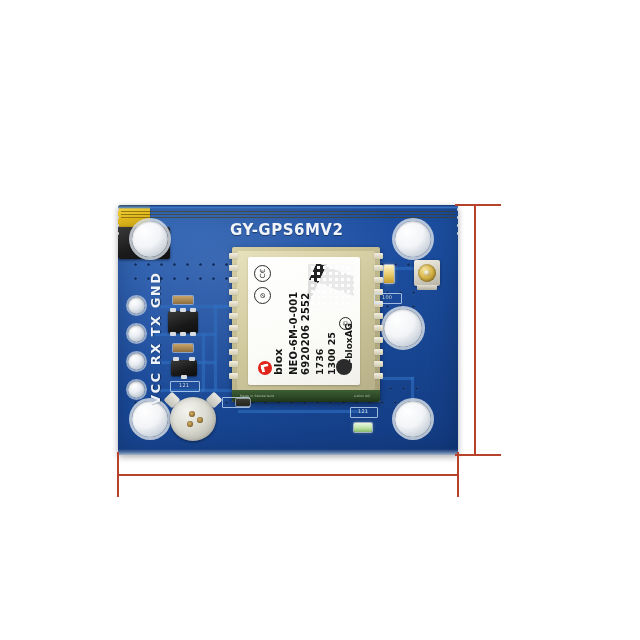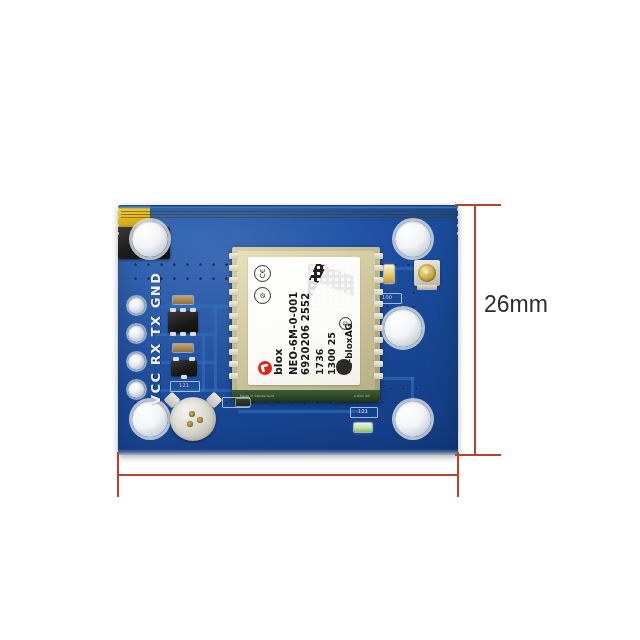--- a/index.html
+++ b/index.html
@@ -377,20 +377,21 @@
     <div class="trace" style="left:262px; top:172px; width:34px; height:3px;"></div>
     <div class="trace" style="left:293px; top:172px; width:3px; height:26px;"></div>
     <div class="trace" style="left:120px; top:205px; width:130px; height:3px;"></div>
 
     <div class="hole h1"></div>
     <div class="hole h2"></div>
     <div class="hole h3"></div>
     <div class="hole h4"></div>
     <div class="hole h5"></div>
 
+    <div class="silk-title">GY-GPS6MV2</div>
 
     <div class="pad p1"></div>
     <div class="pad p2"></div>
     <div class="pad p3"></div>
     <div class="pad p4"></div>
     <div class="pin-labels">VCC RX TX GND</div>
 
     <div class="cmp res tan" style="left:55px; top:91px; width:20px; height:8px;"></div>
     <div class="cmp sot" style="left:50px; top:106px; width:30px; height:22px;">
       <div class="leg" style="left:2px; top:-3px;"></div>
@@ -502,19 +503,18 @@
     <div class="desig-box" style="left:232px; top:202px; width:26px; height:9px;"></div>
     <div class="desig" style="left:240px; top:203px;">121</div>
 
     <div class="cmp led grn" style="left:236px; top:218px; width:18px; height:9px;"></div>
 
   </div>
 
   <div class="dim-line" style="left:455px; top:204px; width:46px; height:2px;"></div>
   <div class="dim-line" style="left:455px; top:454px; width:46px; height:2px;"></div>
   <div class="dim-line" style="left:474px; top:205px; width:2px; height:250px;"></div>
-  <div class="dim-text" style="left:484px; top:291px;">26mm</div>
 
   <div class="dim-line" style="left:117px; top:452px; width:2px; height:45px;"></div>
   <div class="dim-line" style="left:457px; top:452px; width:2px; height:45px;"></div>
   <div class="dim-line" style="left:117px; top:474px; width:342px; height:2px;"></div>
 
 </div>
 
 </body></html>

